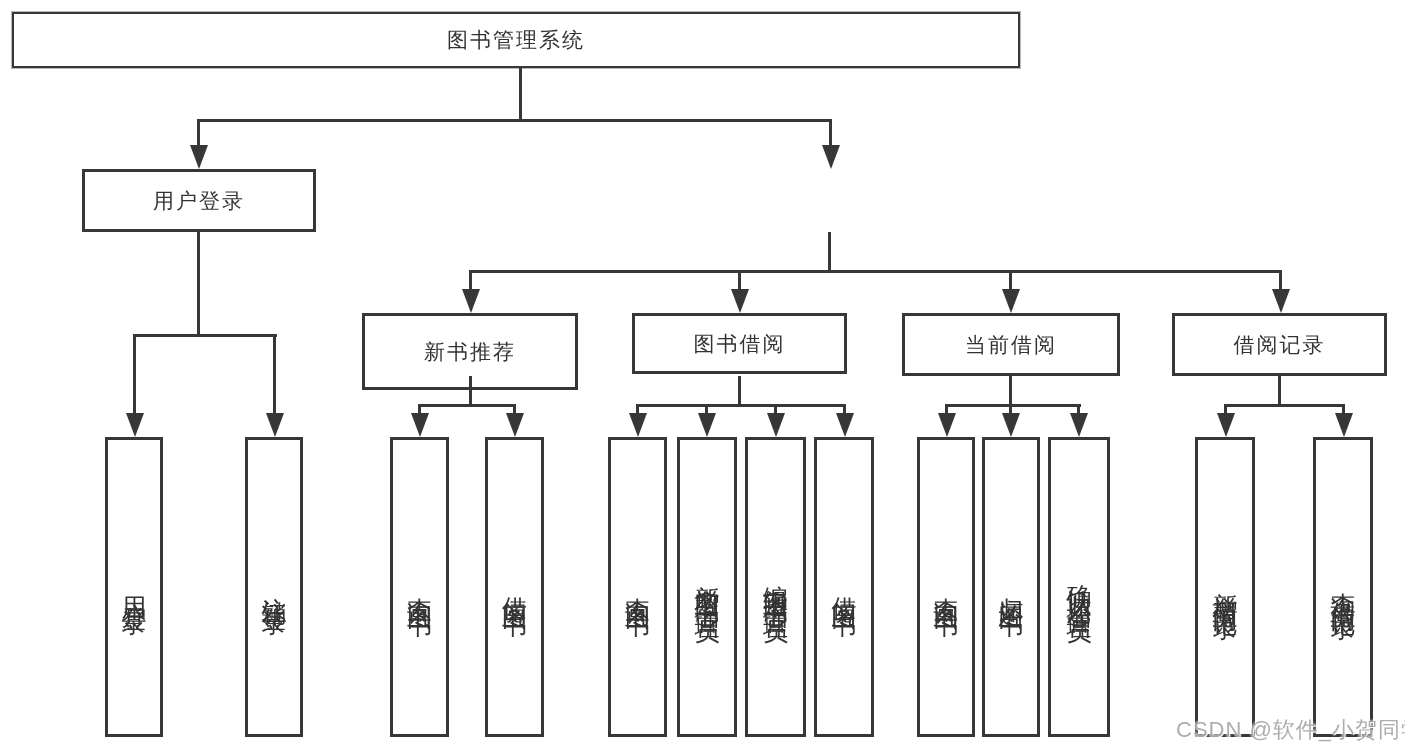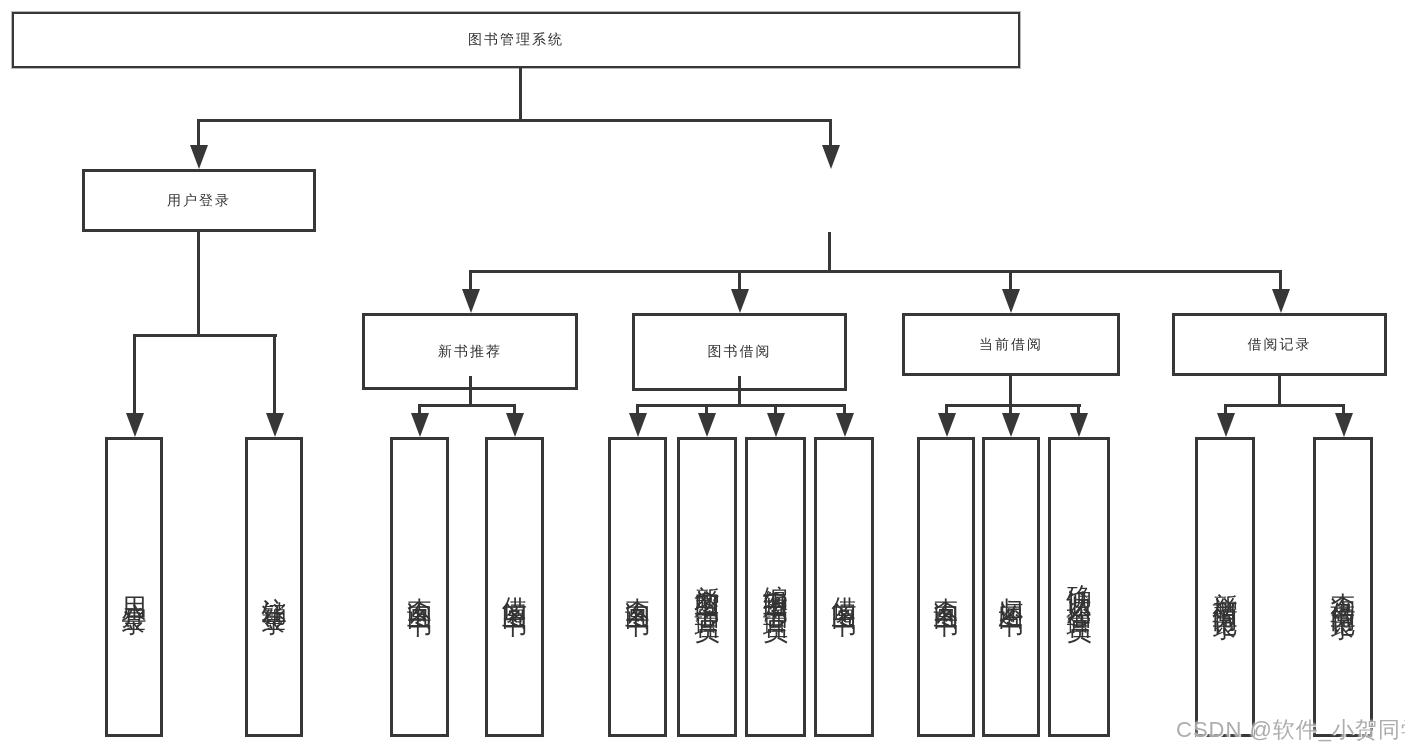--- a/index.html
+++ b/index.html
@@ -6,21 +6,21 @@
   .stage{
     position:relative;width:1405px;height:747px;background:#ffffff;
     font-family:"Liberation Sans","DejaVu Sans",sans-serif;overflow:hidden;
   }
   .box{
     position:absolute;box-sizing:border-box;background:#ffffff;
     border:3px solid #373737;color:#333333;
     display:flex;align-items:center;justify-content:center;
   }
   .root{border-width:2px;box-shadow:0 0 0 1px #b9b9b9;}
-  .hbox{font-size:14px;letter-spacing:2px;white-space:nowrap;}
+  .hbox{font-size:21px;letter-spacing:2px;white-space:nowrap;}
   .vbox{writing-mode:vertical-rl;text-orientation:mixed;font-size:25px;letter-spacing:5px;line-height:1;}
   .line{position:absolute;background:#373737;}
   .arrow{
     position:absolute;width:0;height:0;
     border-left:9px solid transparent;border-right:9px solid transparent;
     border-top:24px solid #373737;
   }
   .watermark{
     position:absolute;left:1176px;top:715px;font-size:22px;color:#a9a9a9;
     text-shadow:0 0 3px #ffffff,0 0 3px #ffffff,1px 1px 0 #ffffff;
@@ -61,21 +61,21 @@
   <div class="line" style="left:738px;top:270px;width:3px;height:23px;"></div>
   <div class="arrow" style="left:731px;top:289px;"></div>
   <div class="line" style="left:1009px;top:270px;width:3px;height:23px;"></div>
   <div class="arrow" style="left:1002px;top:289px;"></div>
   <div class="line" style="left:1279px;top:270px;width:3px;height:23px;"></div>
   <div class="arrow" style="left:1272px;top:289px;"></div>
 
   <div class="box hbox" style="left:362px;top:313px;width:216px;height:77px;">
     <span>新书推荐</span>
   </div>
-  <div class="box hbox" style="left:632px;top:313px;width:215px;height:78px;text-align:center;">
+  <div class="box hbox" style="left:632px;top:313px;width:215px;height:61px;text-align:center;">
     <span>图书借阅</span>
   </div>
   <div class="box hbox" style="left:902px;top:313px;width:218px;height:63px;">
     <span>当前借阅</span>
   </div>
   <div class="box hbox" style="left:1172px;top:313px;width:215px;height:63px;">
     <span>借阅记录</span>
   </div>
 
   <div class="line" style="left:469px;top:376px;width:3px;height:30px;"></div>

